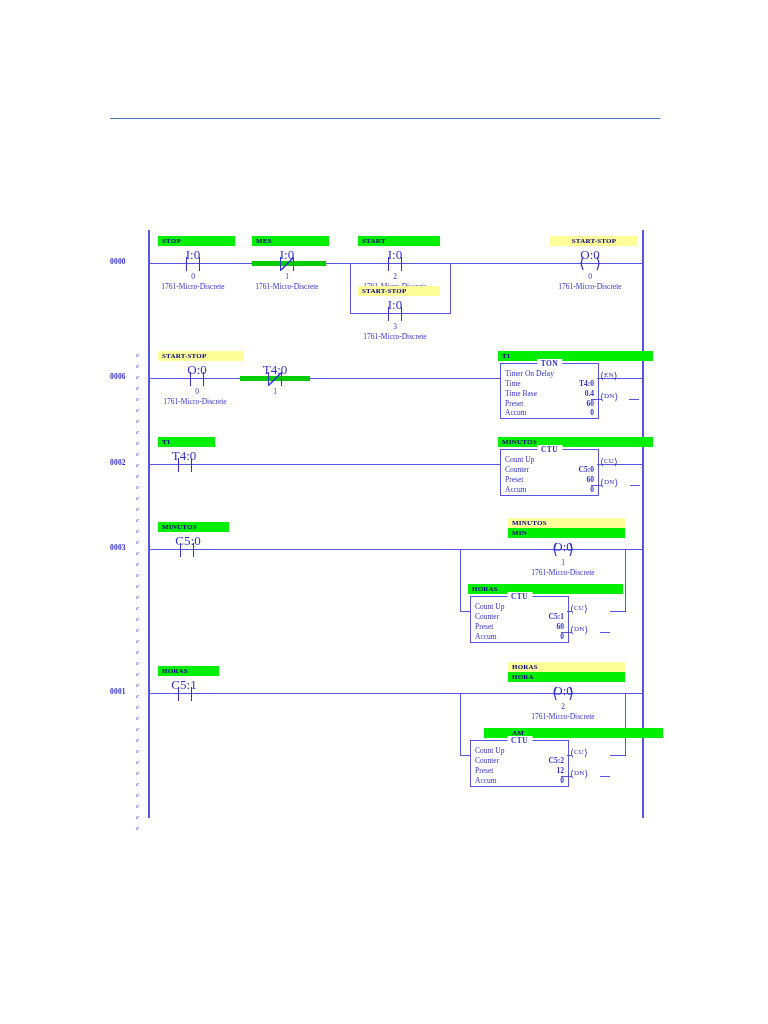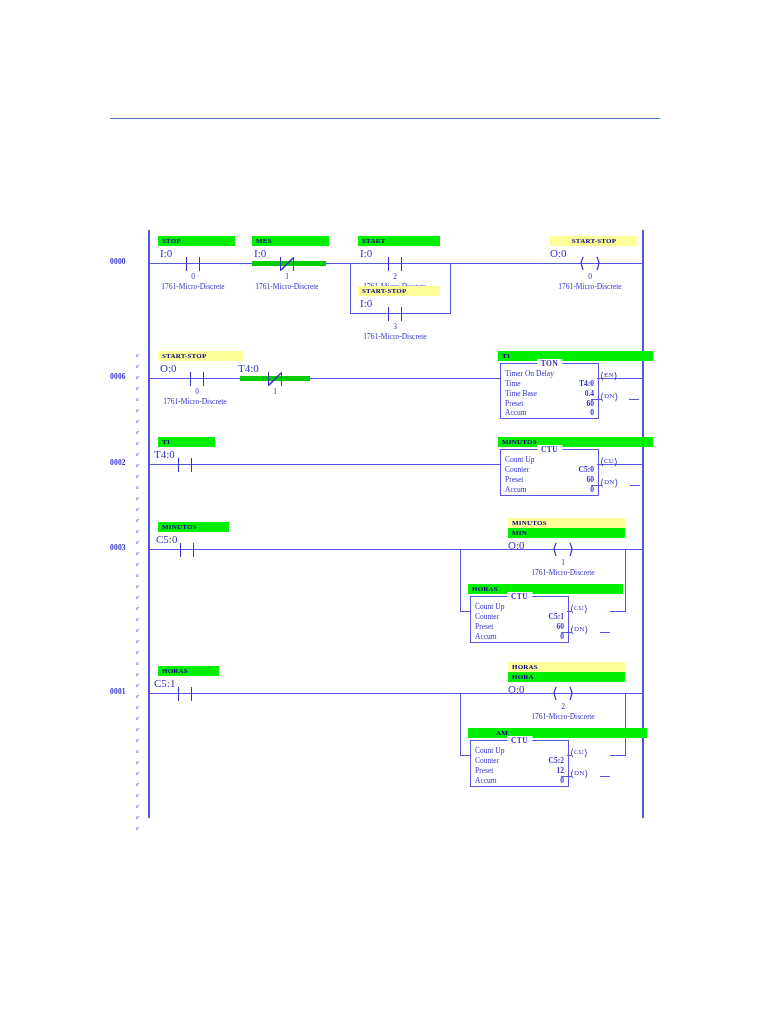--- a/index.html
+++ b/index.html
@@ -44,21 +44,21 @@
   .coil .lp{left:0;}
   .coil .rp{right:0;}
 
   
   .tagbox{position:absolute;font-size:7px;font-weight:bold;padding:1px 3px 1px 4px;
           color:#000080;letter-spacing:.2px;white-space:nowrap;
           font-family:"Liberation Serif",serif;line-height:8px;}
   .tag-green{background:#00ee00;}
   .tag-yellow{background:#ffff99;}
 
-  .addr{position:absolute;font-size:11px;text-align:left;color:#3333cc;
+  .addr{position:absolute;font-size:13px;text-align:center;color:#3333cc;
         white-space:nowrap;font-family:"Liberation Serif",serif;}
   .bitno{position:absolute;font-size:7.5px;text-align:center;color:#3333cc;
          white-space:nowrap;font-family:"Liberation Serif",serif;}
   .devname{position:absolute;font-size:7.5px;text-align:center;color:#3333cc;
            white-space:nowrap;font-family:"Liberation Serif",serif;}
 
   
   .block{position:absolute;border:1.3px solid #5555dd;background:#ffffff;}
   .block .btitle{position:absolute;top:-5px;left:50%;transform:translateX(-50%);
                  background:#ffffff;padding:0 4px;font-size:7.5px;font-weight:bold;
@@ -312,21 +312,21 @@
         <span class="rp">⟩</span>
     </div>
     <div class="bitno" style="left:398px;top:472px;width:110px;">2</div>
     <div class="devname" style="left:410px;top:482px;width:86px;">1761-Micro-Discrete</div>
 
     <div class="vwire" style="left:350px;top:463px;height:62px;"></div>
     <div class="vwire" style="left:515px;top:463px;height:62px;"></div>
     <div class="wire" style="left:350px;top:525px;width:42px;"></div>
     <div class="wire" style="left:500px;top:525px;width:16px;"></div>
 
-    <div class="tagbox tag-green" style="left:358px;top:498px;width:148px;padding-left:28px;">AM</div>
+    <div class="tagbox tag-green" style="left:374px;top:498px;width:148px;padding-left:28px;">AM</div>
     <div class="block" style="left:360px;top:510px;width:97px;height:45px;">
       <div class="btitle">CTU</div>
       <div class="brow" style="top:5px;">
         <span class="k">Count Up</span>
         <span class="v"></span>
       </div>
       <div class="brow" style="top:15px;">
         <span class="k">Counter</span>
         <span class="v">C5:2</span>
       </div>

